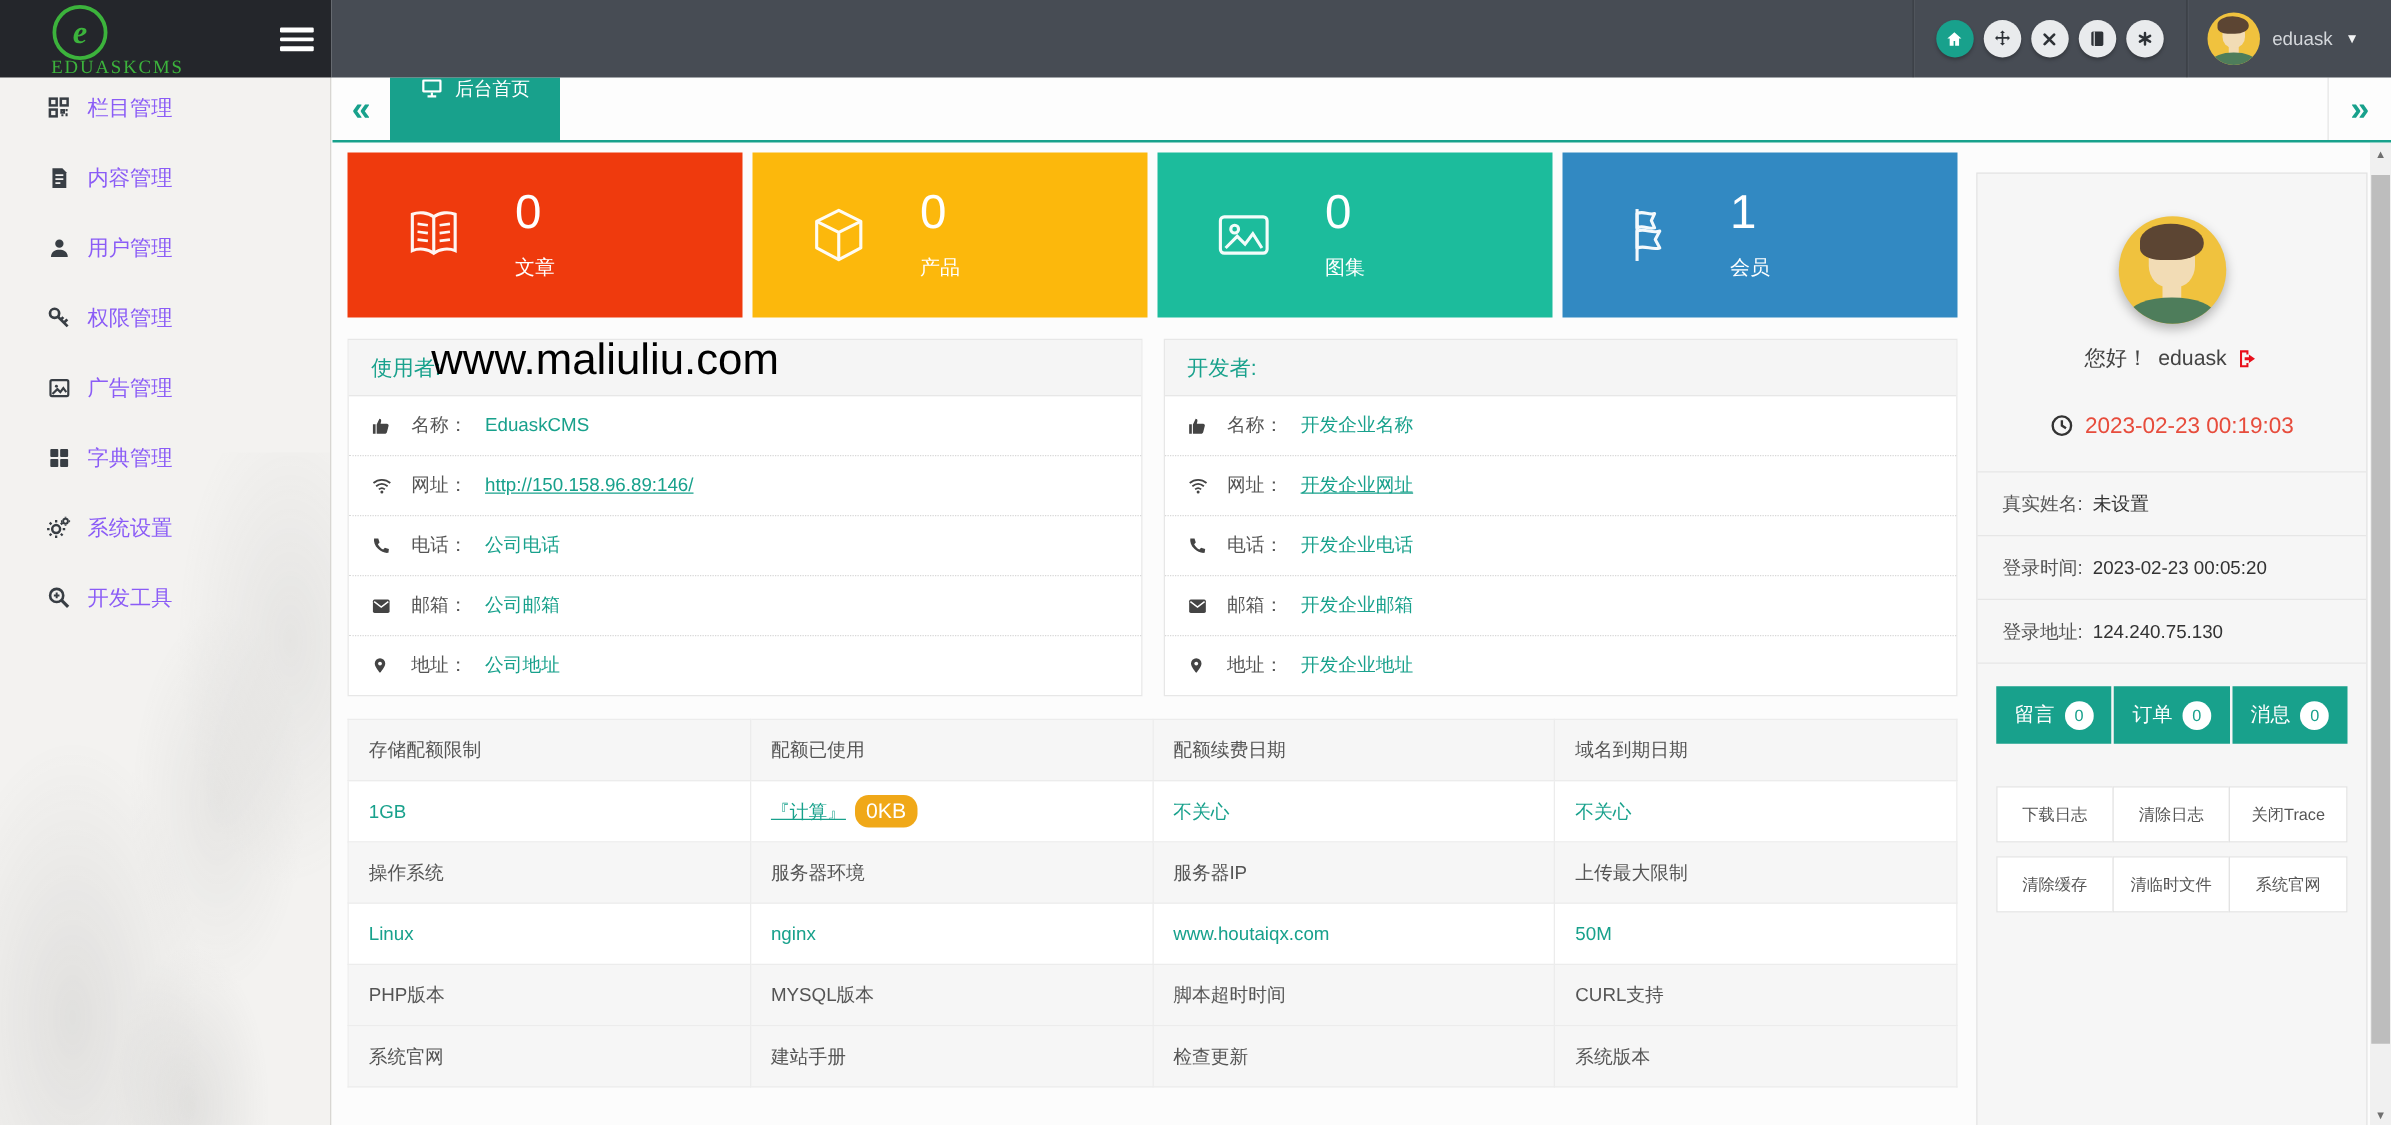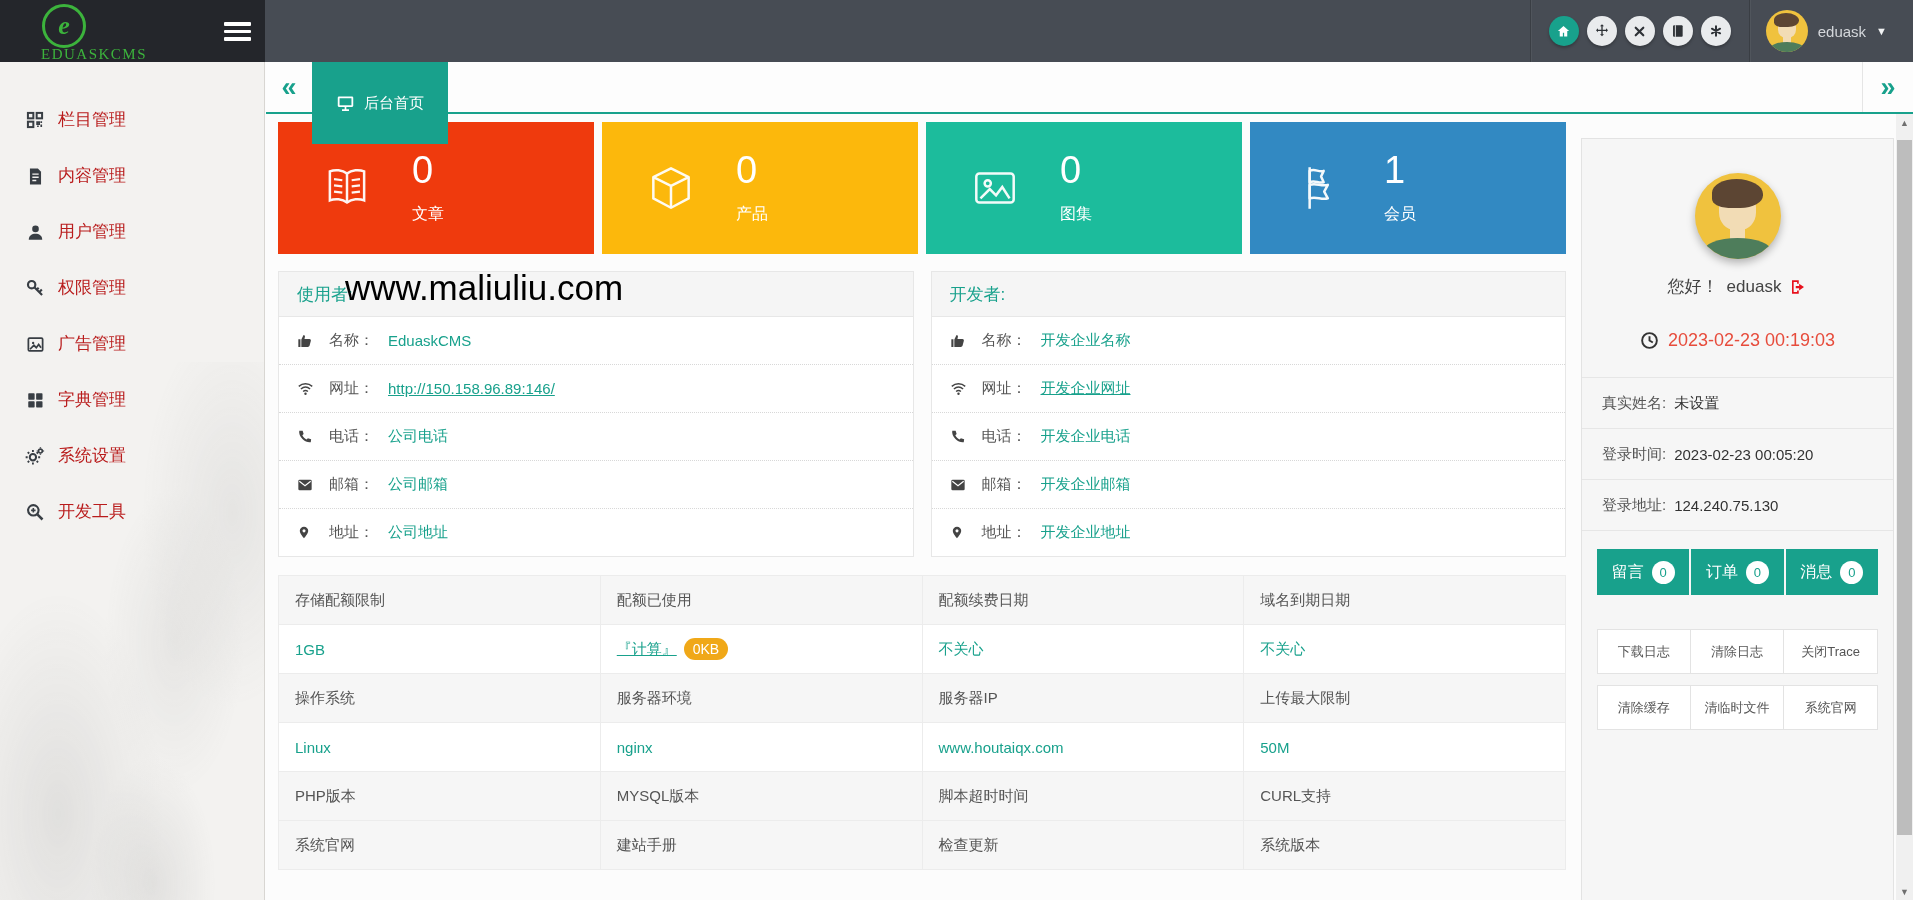--- a/index.html
+++ b/index.html
@@ -36,31 +36,31 @@
   .avatar.big{width:86px;height:86px;box-shadow:0 4px 9px rgba(0,0,0,.28);}
 
   
   .sidebar{position:absolute;left:0;top:62px;width:265px;height:838px;background:#F3F2F0;border-right:1px solid #D8D6D2;z-index:5;padding-top:13px;box-sizing:border-box;}
   .sidebar::after{content:"";position:absolute;left:0;top:300px;right:0;bottom:0;pointer-events:none;opacity:.55;
     background:
       radial-gradient(130px 280px at 88% 28%, rgba(120,120,120,.20), transparent 70%),
       radial-gradient(100px 220px at 66% 52%, rgba(100,100,100,.16), transparent 70%),
       radial-gradient(150px 320px at 22% 84%, rgba(90,90,90,.22), transparent 70%),
       radial-gradient(90px 180px at 58% 97%, rgba(110,110,110,.24), transparent 70%);}
-  .side-item{display:flex;align-items:flex-end;height:56px;padding-left:24px;color:#b91c1c;font-size:17px;cursor:pointer;position:relative;z-index:2;}
+  .side-item{display:flex;align-items:flex-start;height:56px;padding-left:36px;color:#8b5cf6;font-size:17px;cursor:pointer;position:relative;z-index:2;}
   .side-item .sic{width:22px;height:22px;margin-right:12px;display:flex;align-items:center;justify-content:center;color:#383E44;}
 
   
   .tabbar{position:absolute;left:266px;top:62px;width:1647px;height:50px;background:#FDFDFD;border-bottom:2px solid #18A18C;box-sizing:content-box;z-index:6;}
   .tab-arrow{position:absolute;top:0;height:50px;width:46px;display:flex;align-items:center;justify-content:center;
     color:#18A18C;font-size:27px;font-weight:bold;cursor:pointer;}
   .tab-arrow.left{left:0;}
   .tab-arrow.right{right:0;width:50px;border-left:1px solid #E5E5E5;background:#FDFDFD;}
-  .tab-active{position:absolute;left:46px;top:0;height:50px;padding:16px 24px;background:#18A18C;color:#fff;
-    display:flex;align-items:center;gap:9px;font-size:15px;cursor:pointer;}
+  .tab-active{position:absolute;left:46px;top:0;height:50px;padding:0 24px;background:#18A18C;color:#fff;
+    display:flex;align-items:flex-start;gap:9px;font-size:15px;cursor:pointer;}
 
   
   .content{position:absolute;left:266px;top:114px;width:1647px;height:786px;background:#FCFCFC;overflow:hidden;}
 
   .cards-row{position:absolute;left:12px;top:8px;width:1288px;display:flex;gap:8px;}
   .stat-card{flex:1;height:132px;display:flex;align-items:center;color:#fff;cursor:pointer;}
   .stat-card .cic{margin-left:42px;opacity:.95;display:flex;}
   .stat-card .ctxt{margin-left:38px;display:flex;flex-direction:column;}
   .stat-num{font-size:38px;line-height:1;}
   .stat-label{font-size:16px;margin-top:15px;}
@@ -75,21 +75,21 @@
   .prow .ric{width:22px;margin-right:10px;color:#444;display:flex;align-items:center;}
   .plabel{color:#555;margin-right:14px;white-space:nowrap;}
   .pvalue{color:#18A18C;cursor:pointer;text-decoration:none;}
   .pvalue.u{text-decoration:underline;}
 
   .itable{position:absolute;left:12px;top:461px;width:1288px;border-collapse:collapse;background:#fff;font-size:15px;}
   .itable td{height:48px;padding:0 16px;border:1px solid #ECECEC;width:25%;}
   .itable tr.head td{background:#F6F6F6;color:#555;}
   .itable tr.data td{color:#18A18C;}
   .calc-link{text-decoration:underline;cursor:pointer;font-family:Liberation Serif, serif;}
-  .kb-badge{display:inline-block;background:#F0A818;color:#fff;border-radius:11px;padding:3px 9px;font-size:14px;margin-left:7px;}
+  .kb-badge{display:inline-block;background:#F0A818;color:#fff;border-radius:11px;padding:3px 9px;font-size:17px;margin-left:7px;}
 
   
   .user-panel{position:absolute;left:1315px;top:24px;width:313px;height:778px;background:#F6F6F6;border:1px solid #E3E3E3;box-sizing:border-box;}
   .up-top{text-align:center;padding-top:34px;padding-bottom:26px;border-bottom:1px solid #E6E6E6;}
   .up-top .avatar{margin:0 auto;}
   .up-greet{margin-top:16px;font-size:17px;color:#444;display:flex;align-items:center;justify-content:center;gap:8px;}
   .up-time{margin-top:32px;font-size:18px;color:#E74C3C;display:flex;align-items:center;justify-content:center;gap:9px;}
   .up-time .ric{color:#333;display:flex;}
   .up-field{height:50px;display:flex;align-items:center;padding:0 20px;border-bottom:1px solid #E6E6E6;font-size:15px;color:#555;}
   .up-field .fv{color:#333;margin-left:8px;}

